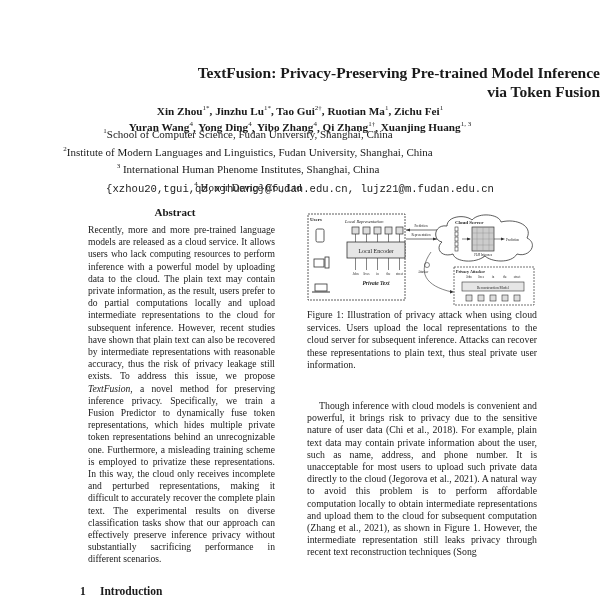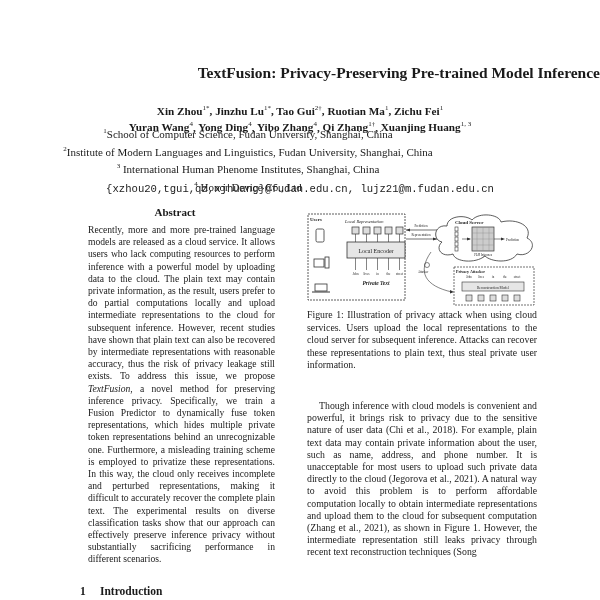--- a/index.html
+++ b/index.html
@@ -16,20 +16,21 @@
   .figure { position:absolute; left:307px; top:212px; width:232px; height:94px; }
   .caption { position:absolute; left:307px; top:309px; width:230px; font-size:9.8px; line-height:12.5px; text-align:justify; }
   .body-right { position:absolute; left:307px; top:400px; width:230px; font-size:9.8px; line-height:12.2px; text-align:justify; text-indent:12px; }
   svg text { font-family:"Liberation Serif", serif; }
 </style>
 </head>
 <body>
 
 <div class="title">
   <div>TextFusion: Privacy-Preserving Pre-trained Model Inference</div>
+  <div>via Token Fusion</div>
 </div>
 
 <div class="authors">
   <div>
     <span><span>Xin Zhou</span><sup>1*</sup></span>,
     <span><span>Jinzhu Lu</span><sup>1*</sup></span>,
     <span><span>Tao Gui</span><sup>2†</sup></span>,
     <span><span>Ruotian Ma</span><sup>1</sup></span>,
     <span><span>Zichu Fei</span><sup>1</sup></span>
   </div>

